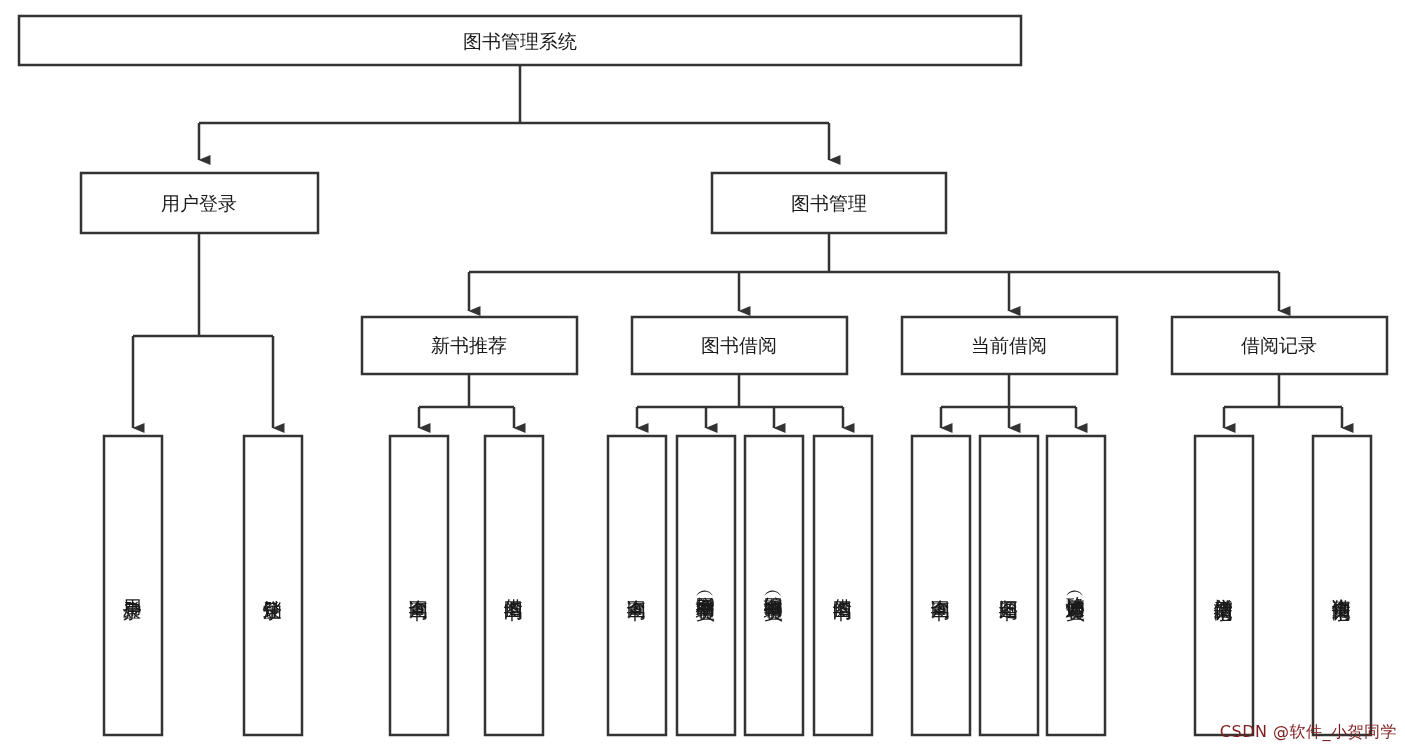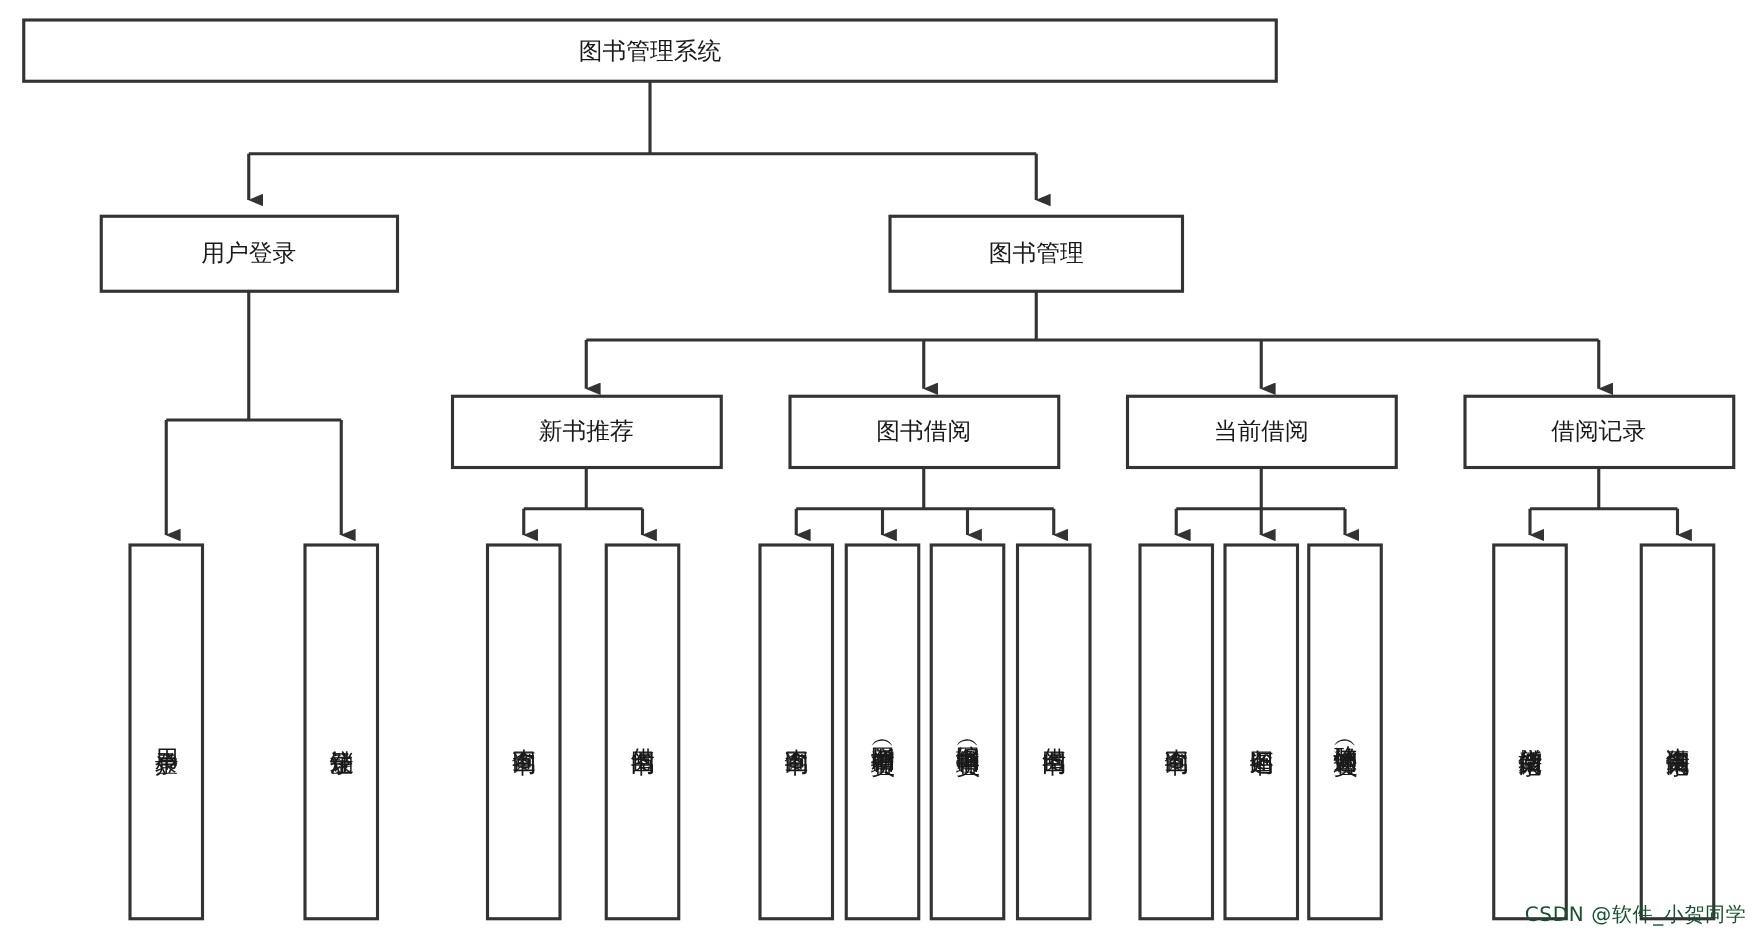--- a/index.html
+++ b/index.html
@@ -64,21 +64,21 @@
     text-align: center;
     white-space: nowrap;
     pointer-events: none;
   }
   .watermark {
     position: absolute;
     right: 8px;
     bottom: 4px;
     font-family: "DejaVu Sans", "Liberation Sans", sans-serif;
     font-size: 16px;
-    color: #14532d;
+    color: #7f1d1d;
     white-space: nowrap;
     letter-spacing: 0.5px;
   }
 </style>
 </head>
 <body>
 
 <div id="diagram-root">
 
   <svg id="tree-svg" viewBox="0 0 1405 747">

